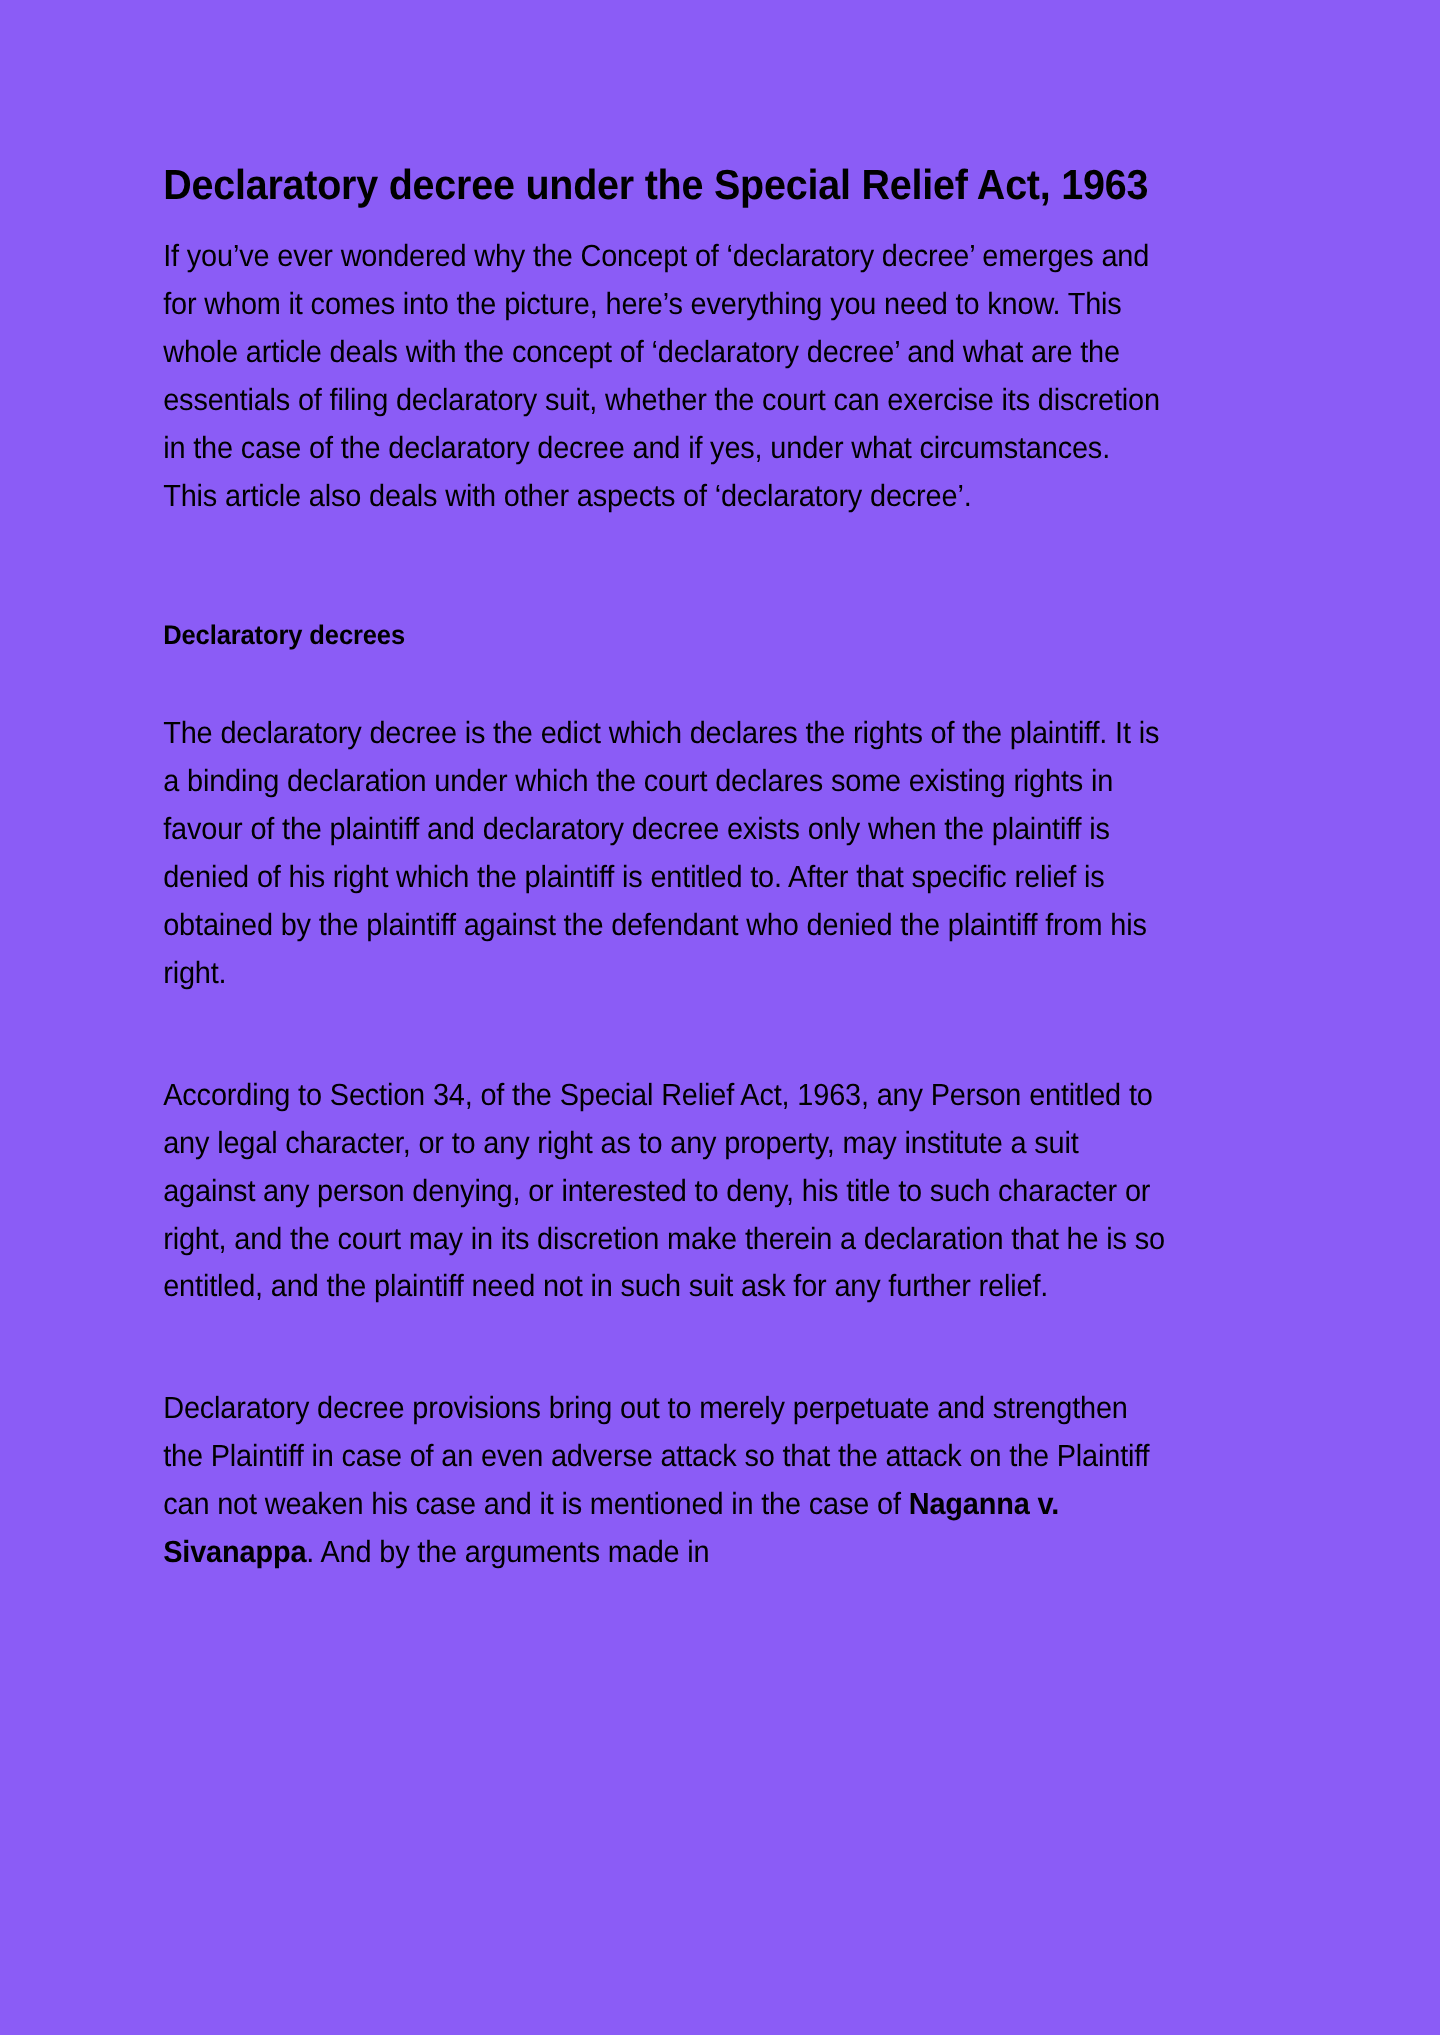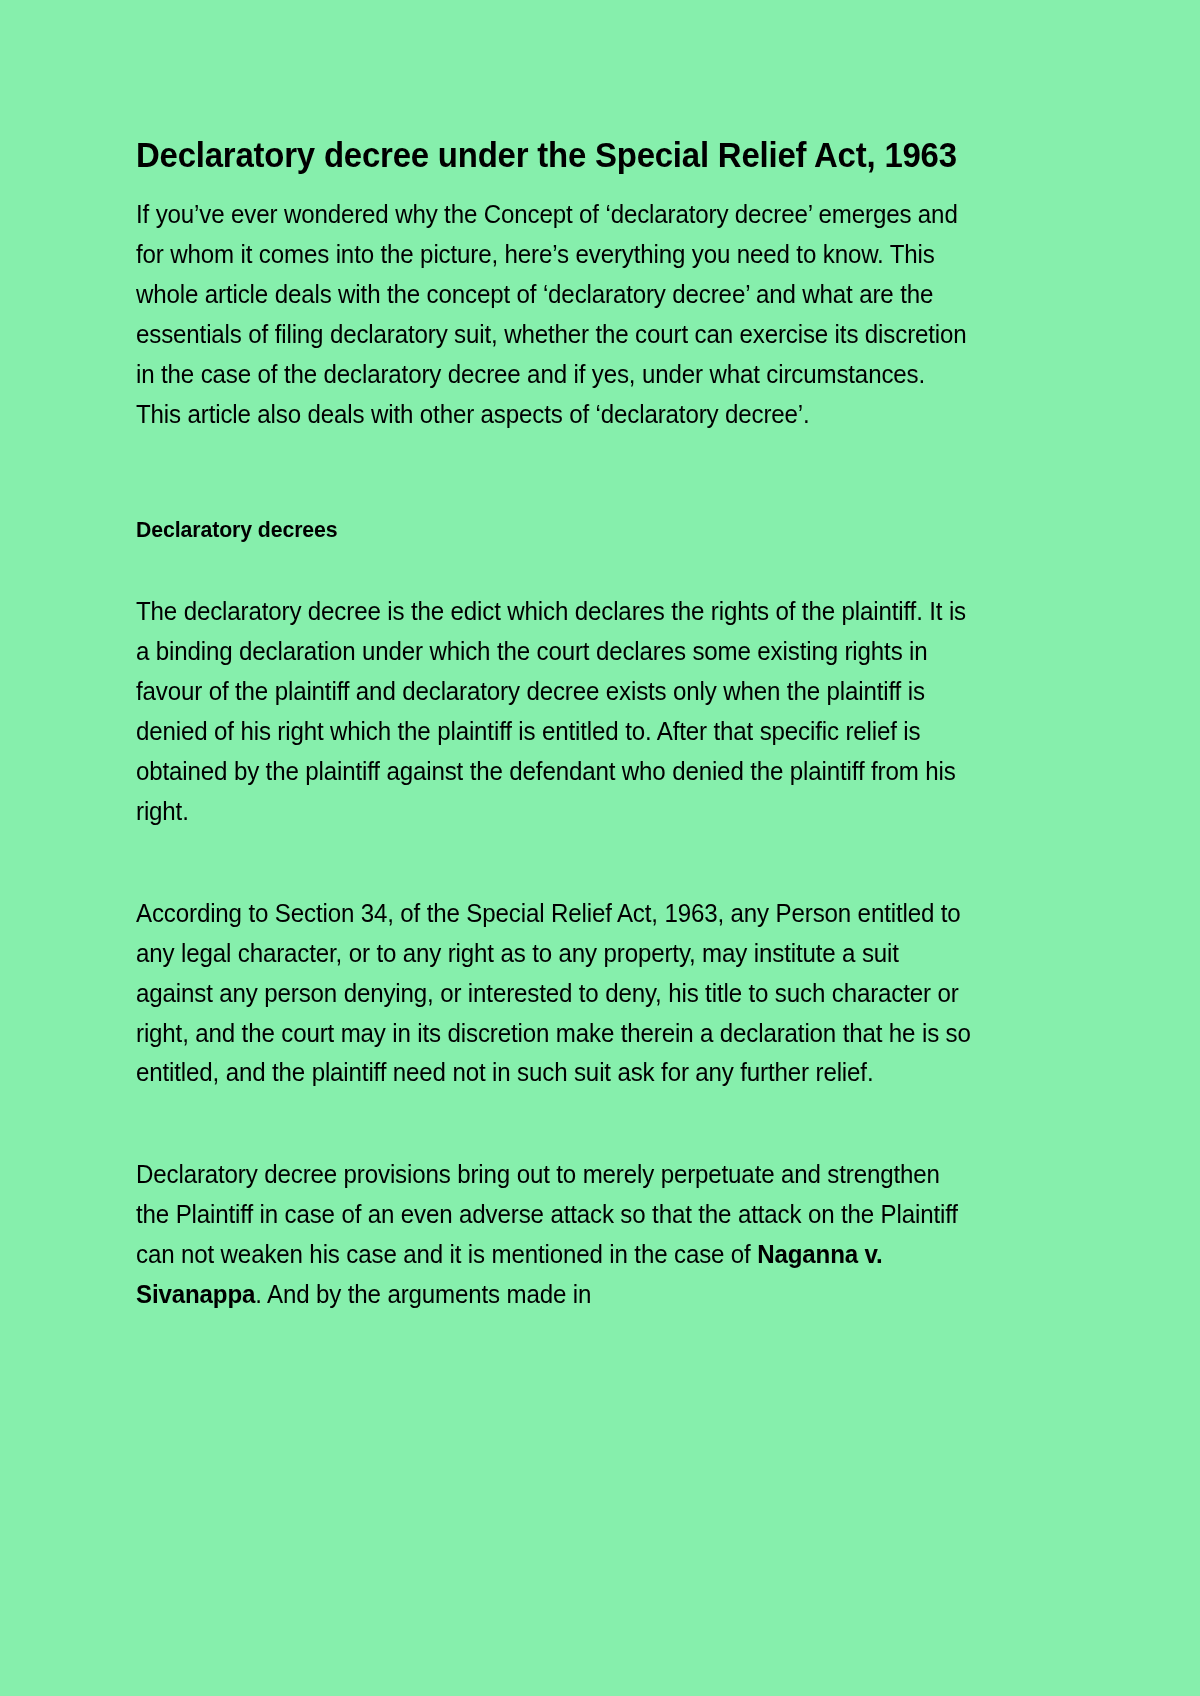--- a/index.html
+++ b/index.html
@@ -13,21 +13,21 @@
     height: 1696px;
     overflow: hidden;
     font-family: "Liberation Sans", "DejaVu Sans", sans-serif;
     color: #000000;
     -webkit-font-smoothing: antialiased;
   }
   .page {
     position: relative;
     width: 1200px;
     height: 1696px;
-    background: #86efac;
+    background: #8b5cf6;
     box-sizing: border-box;
     padding: 0;
   }
   .content {
     position: absolute;
     left: 136px;
     top: 128px;
     width: 840px;
   }
   .doc-title {

